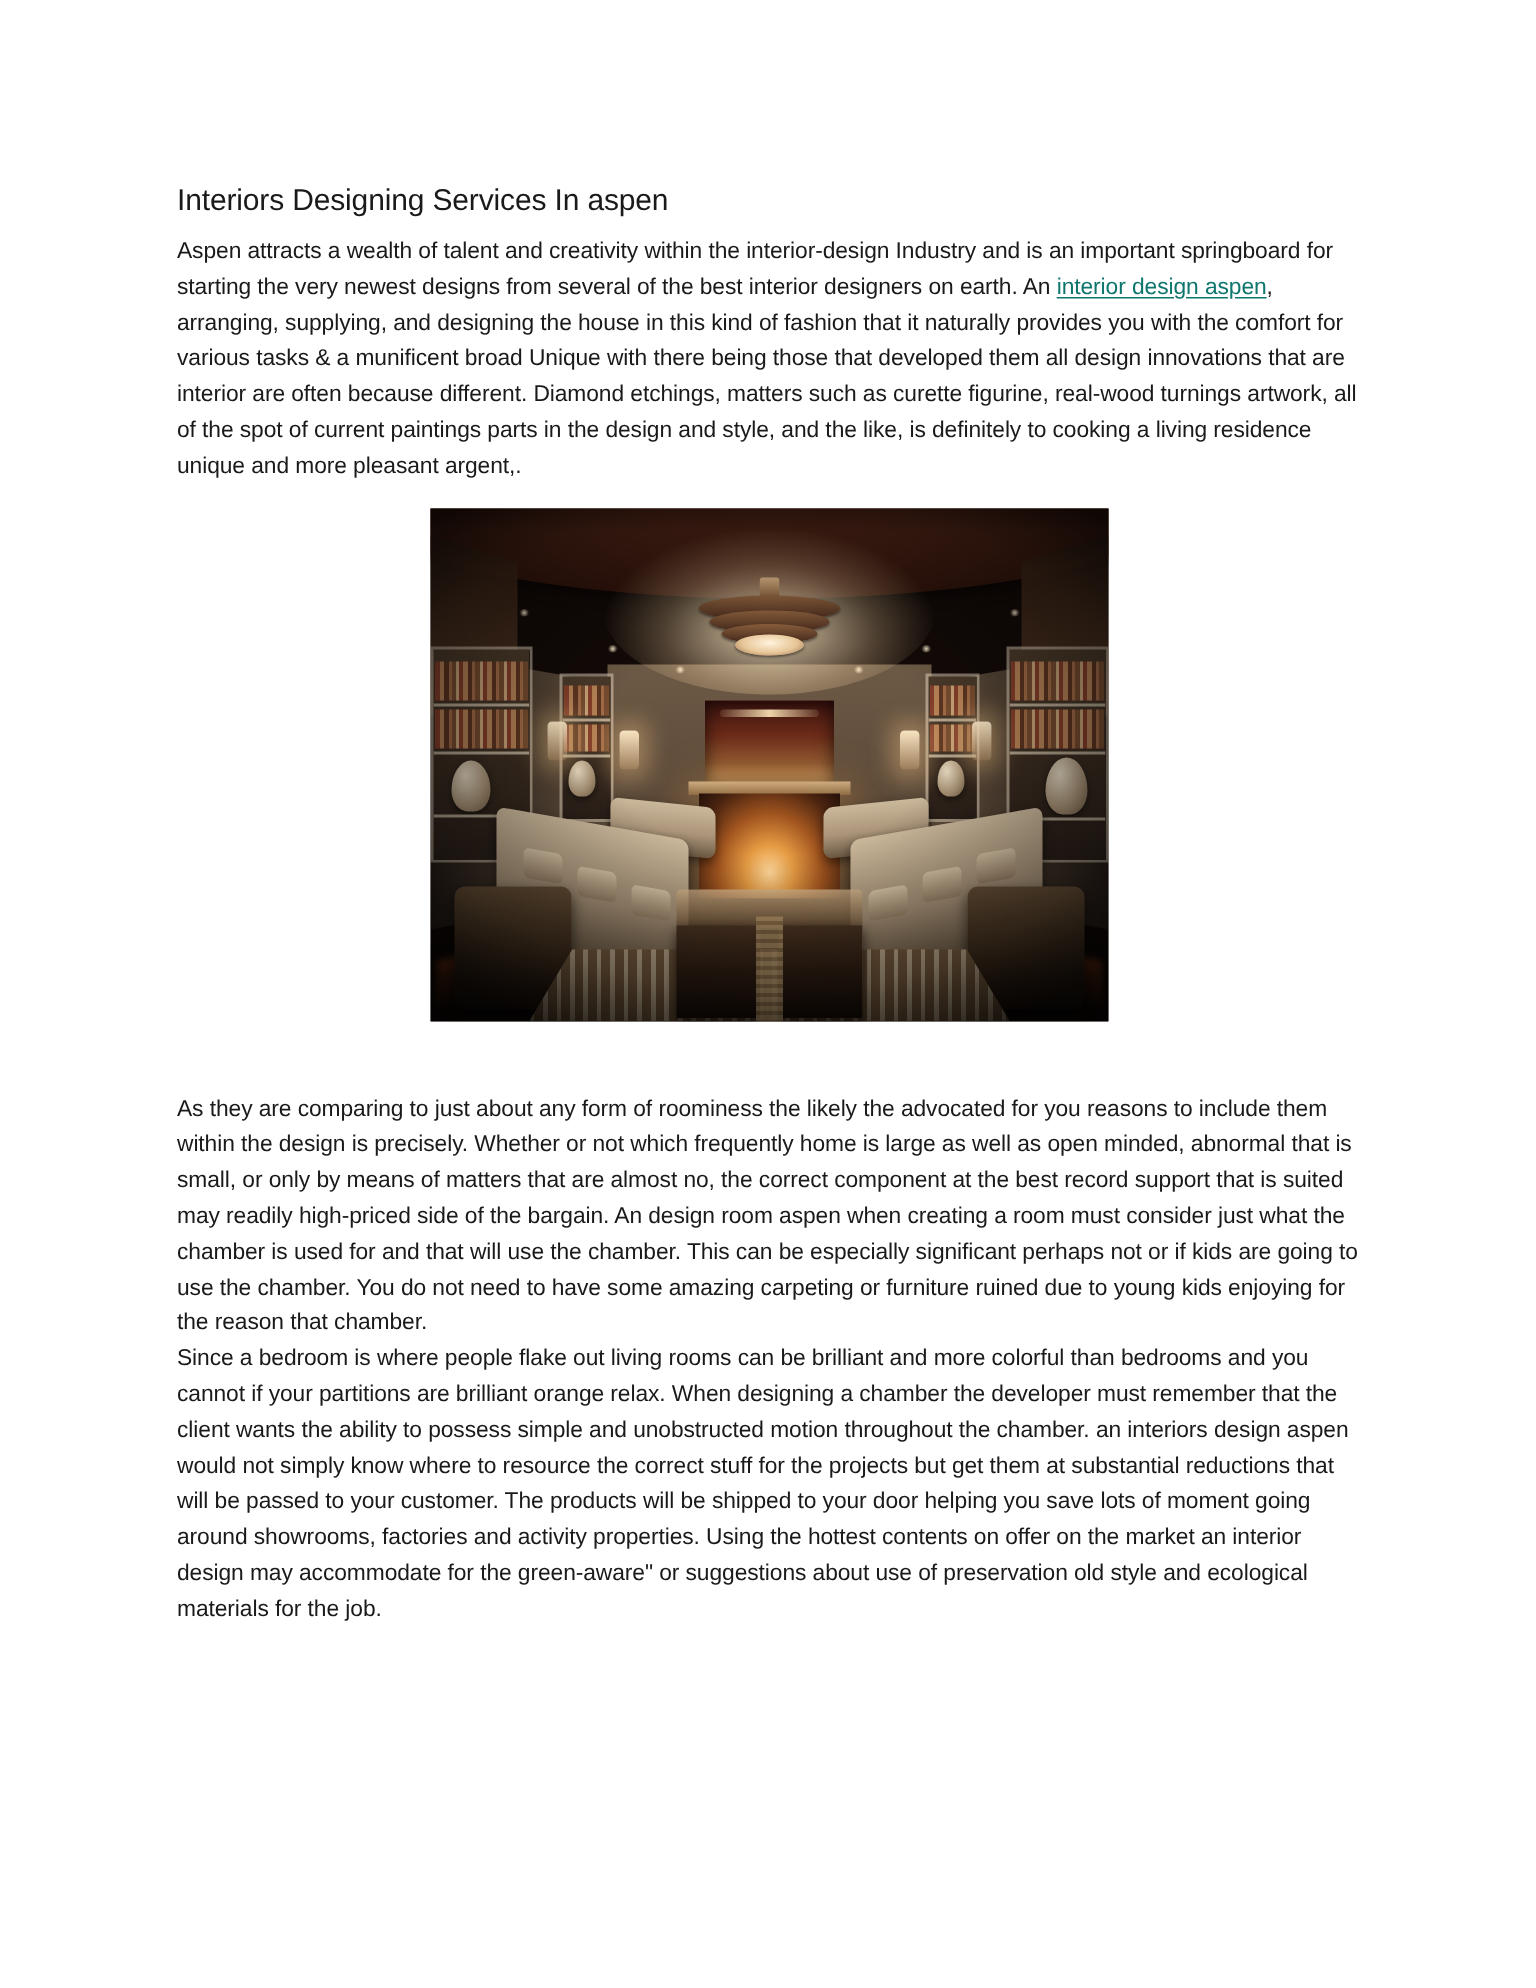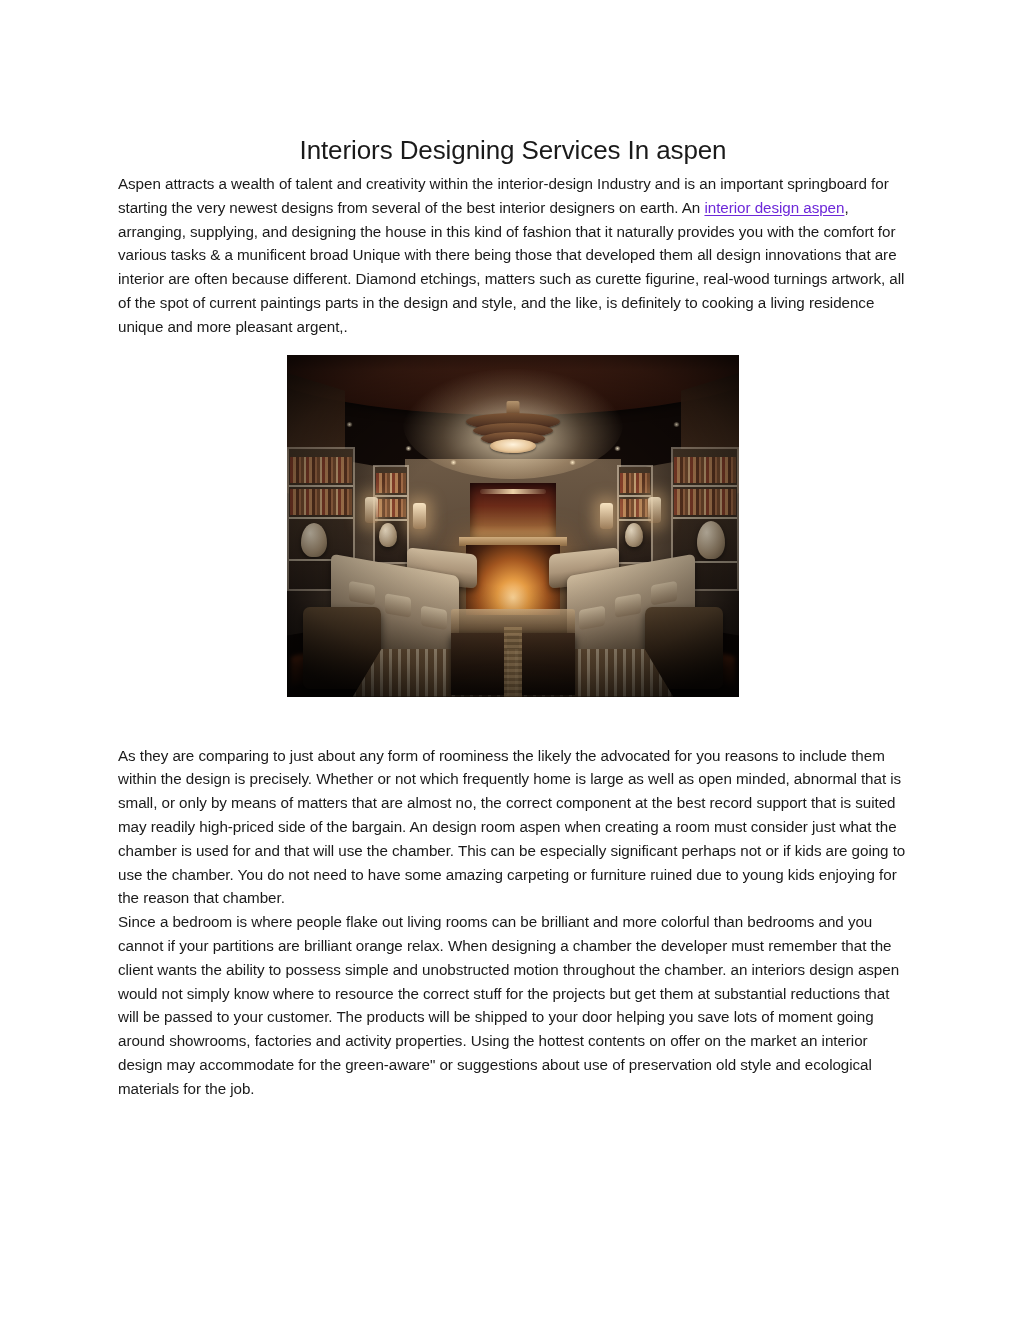--- a/index.html
+++ b/index.html
@@ -23,48 +23,47 @@
   }
 
   .content {
     position: absolute;
     left: 118px;
     top: 118px;
     width: 790px;
   }
 
   .doc-title {
-    font-size: 26px;
+    font-size: 20px;
     font-weight: 400;
     color: #1a1a1a;
     line-height: 32px;
-    margin: 16px 0 6px 0;
+    margin: 0 0 6px 0;
     letter-spacing: -0.1px;
-    text-align: center;
   }
 
   .para {
     font-size: 15.2px;
     line-height: 23.8px;
     color: #1a1a1a;
     margin: 0;
     text-align: left;
     letter-spacing: -0.05px;
   }
 
   .para + .para {
     margin-top: 0;
   }
 
   .gap-para {
     margin-top: 47px;
   }
 
   .inline-link {
-    color: #6d28d9;
+    color: #0f766e;
     text-decoration: underline;
     text-underline-offset: 2px;
   }
 
   
   .figure-wrap {
     margin-top: 16px;
     display: flex;
     justify-content: center;
   }

